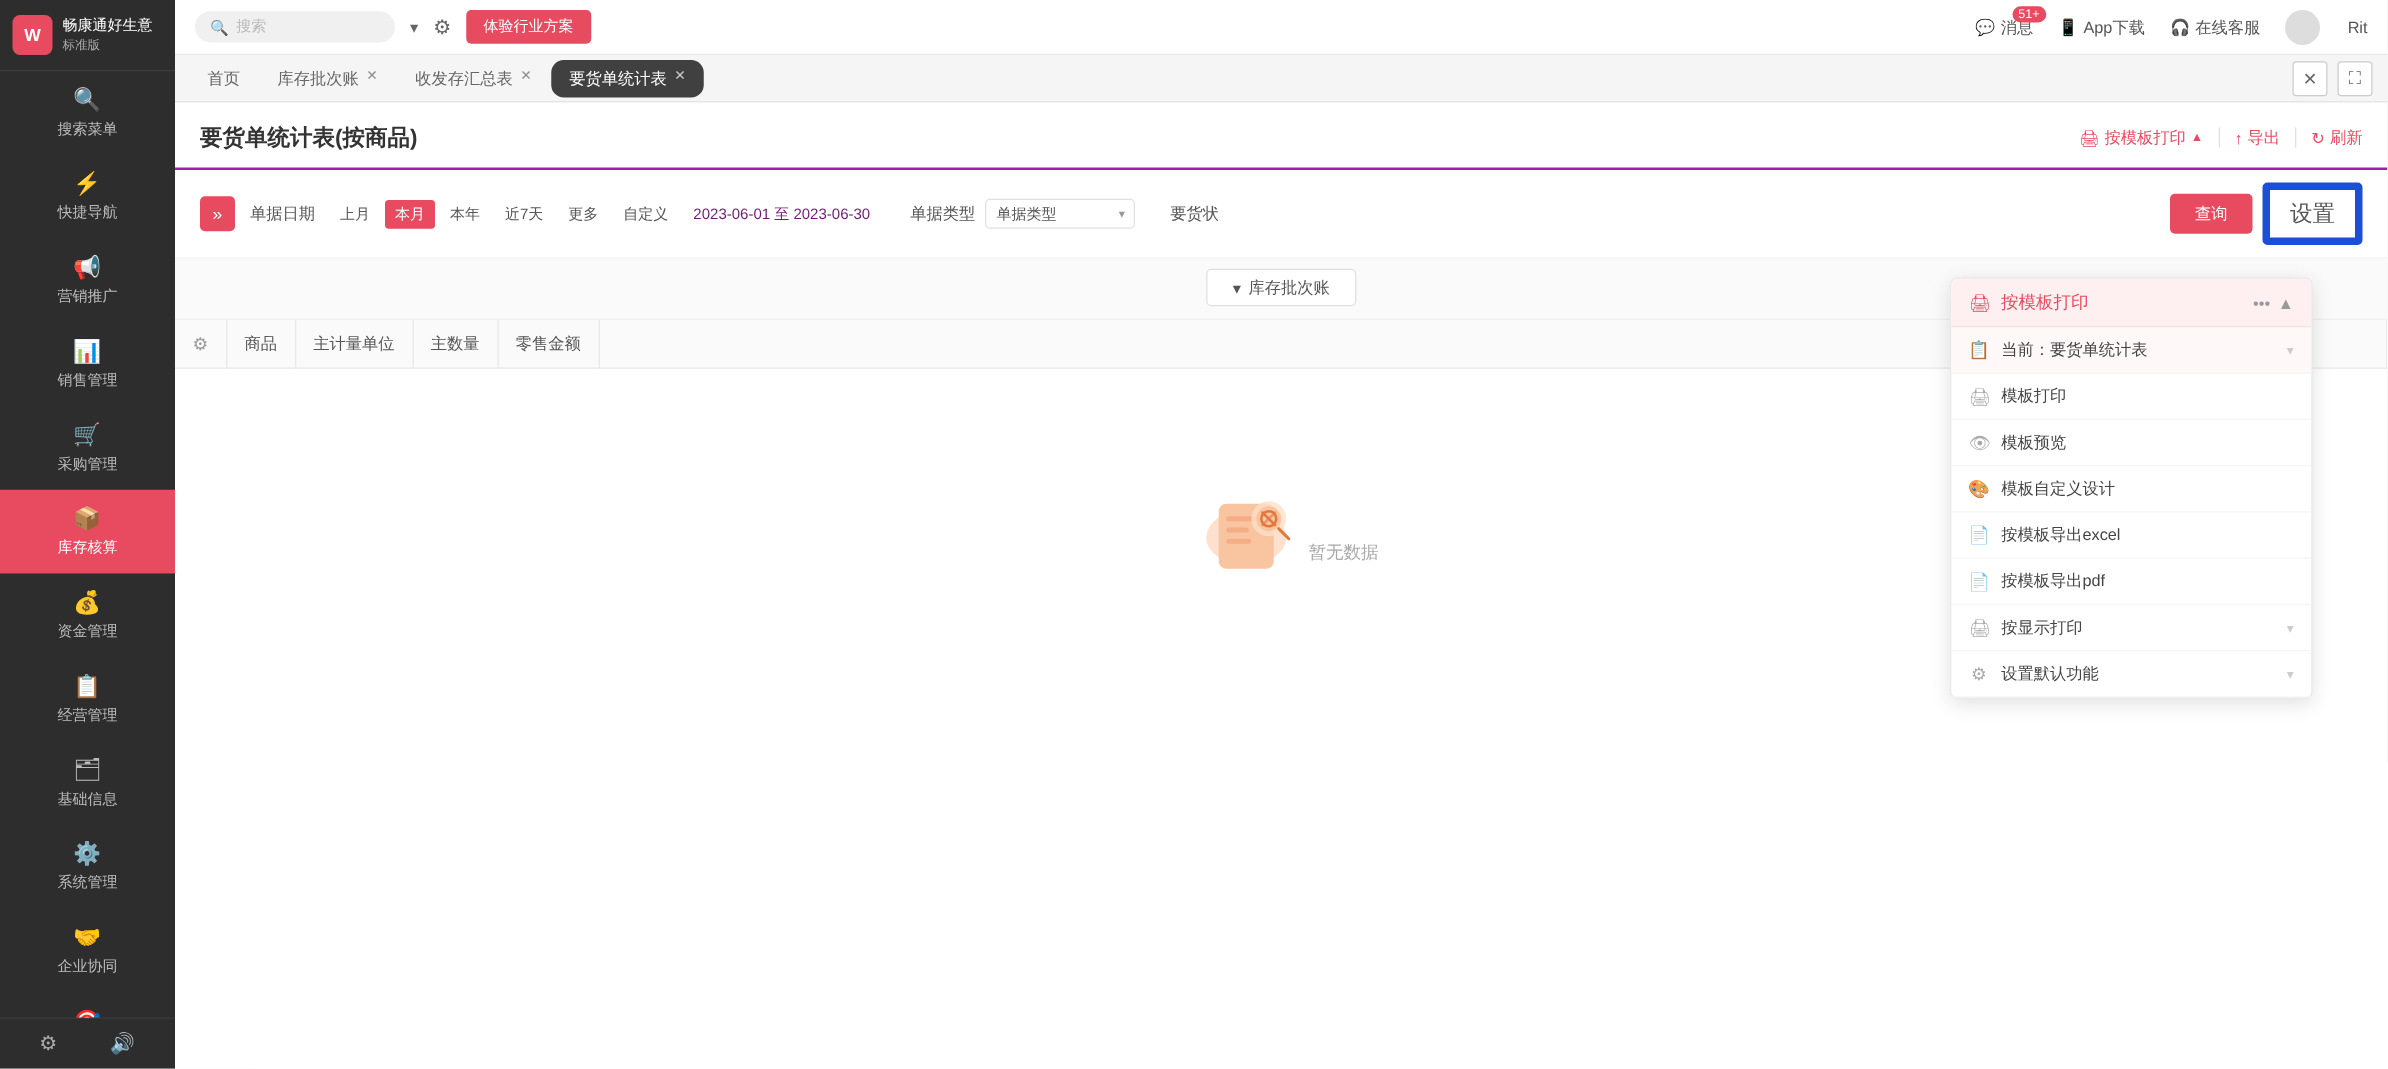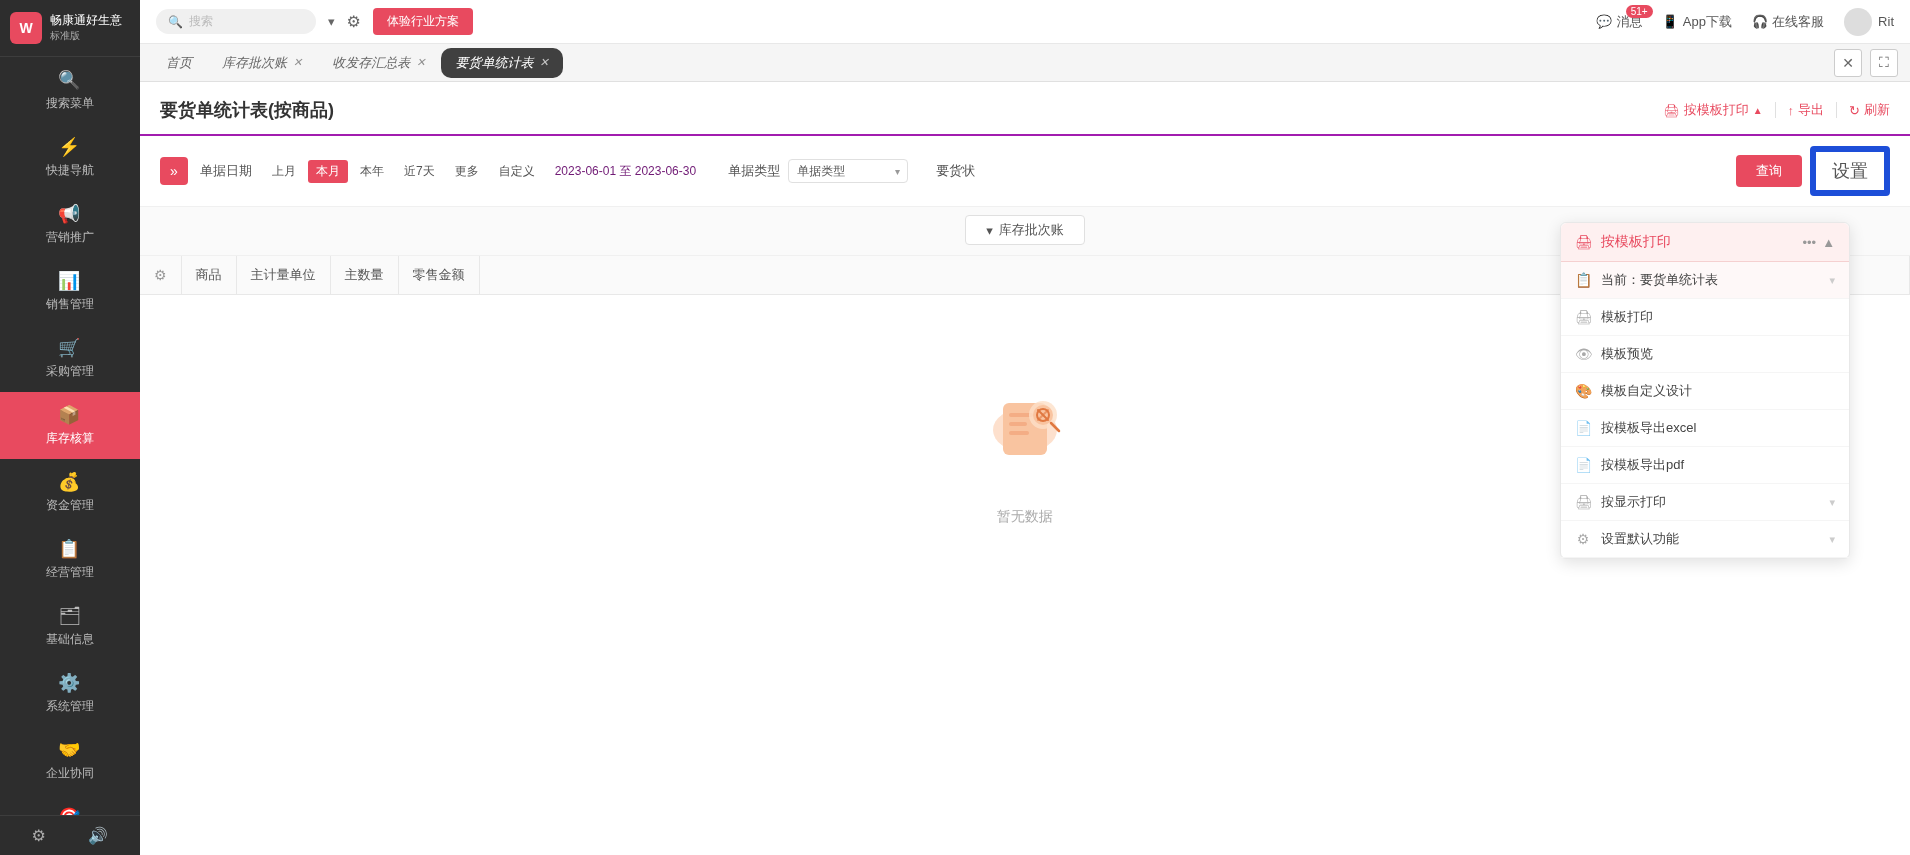--- a/index.html
+++ b/index.html
@@ -23,26 +23,26 @@
 
     
     .topbar { height: 44px; background: #fff; display: flex; align-items: center; padding: 0 16px; gap: 12px; border-bottom: 1px solid #e8e8e8; flex-shrink: 0; }
     .topbar-search { background: #f0f0f0; border-radius: 14px; padding: 4px 12px; color: #999; font-size: 12px; width: 160px; display: flex; align-items: center; gap: 6px; }
     .topbar-dropdown { color: #666; cursor: pointer; }
     .topbar-gear { color: #666; cursor: pointer; font-size: 16px; }
     .topbar-trial-btn { background: #e84a5f; color: white; border: none; border-radius: 4px; padding: 5px 14px; font-size: 12px; cursor: pointer; }
     .topbar-right { margin-left: auto; display: flex; align-items: center; gap: 20px; color: #555; font-size: 13px; }
     .topbar-badge { position: relative; display: inline-flex; align-items: center; gap: 4px; cursor: pointer; }
     .badge-count { background: #e84a5f; color: white; border-radius: 10px; font-size: 10px; padding: 1px 5px; position: absolute; top: -8px; right: -10px; }
-    .topbar-user { display: flex; align-items: center; gap: 6px; cursor: pointer; }
+    .topbar-user { display: flex; align-items: center; gap: 22px; cursor: pointer; }
     .avatar { width: 28px; height: 28px; background: #ddd; border-radius: 50%; }
 
     
     .tabbar { height: 38px; background: #f5f5f5; display: flex; align-items: center; padding: 0 12px; gap: 2px; border-bottom: 1px solid #e0e0e0; flex-shrink: 0; position: relative; }
-    .tab { padding: 6px 14px; font-size: 13px; color: #666; cursor: pointer; border-radius: 4px 4px 0 0; display: flex; align-items: center; gap: 6px; font-style: italic; }
+    .tab { padding: 6px 14px; font-size: 13px; color: #666; cursor: pointer; border-radius: 4px 4px 0 0; display: flex; align-items: flex-start; gap: 6px; }
     .tab.active { background: #404040; color: white; border-radius: 10px; }
     .tab-close { font-size: 11px; cursor: pointer; opacity: 0.7; }
     .tabbar-controls { margin-left: auto; display: flex; gap: 8px; }
     .tabbar-ctrl-btn { width: 28px; height: 28px; display: flex; align-items: center; justify-content: center; border: 1px solid #ccc; background: white; border-radius: 3px; cursor: pointer; font-size: 14px; color: #666; }
 
     
     .page-content { flex: 1; background: #fff; overflow: hidden; display: flex; flex-direction: column; position: relative; }
     .page-header { padding: 16px 20px 12px; display: flex; align-items: center; justify-content: space-between; border-bottom: 2px solid #a21caf; }
     .page-title { font-size: 18px; font-weight: bold; color: #333; }
     .page-actions { display: flex; align-items: center; gap: 12px; }
@@ -67,21 +67,21 @@
     .expand-more-btn { display: flex; align-items: center; gap: 6px; color: #555; font-size: 13px; cursor: pointer; border: 1px solid #e0e0e0; border-radius: 4px; padding: 5px 20px; background: white; }
 
     
     .table-area { flex: 1; overflow: auto; }
     .data-table { width: 100%; border-collapse: collapse; }
     .data-table th { background: #fafafa; border-bottom: 1px solid #e8e8e8; border-right: 1px solid #e8e8e8; padding: 10px 14px; text-align: left; font-size: 13px; color: #555; font-weight: normal; white-space: nowrap; }
     .data-table th:first-child { width: 40px; text-align: center; }
     .table-settings-icon { color: #999; cursor: pointer; font-size: 14px; }
 
     
-    .empty-state { display: flex; flex-direction: column; align-items: center; justify-content: center; padding: 80px 18px; }
+    .empty-state { display: flex; flex-direction: row; align-items: center; justify-content: center; padding: 80px 18px; }
     .empty-icon { font-size: 80px; margin-bottom: 16px; }
     .empty-text { color: #aaa; font-size: 14px; }
 
     
     .dropdown-menu { position: absolute; top: 140px; right: 60px; width: 290px; background: white; border: 1px solid #e8e8e8; border-radius: 6px; box-shadow: 0 4px 16px rgba(0,0,0,0.12); z-index: 100; }
     .dropdown-header { background: #fef0f0; padding: 10px 14px; display: flex; align-items: center; justify-content: space-between; border-radius: 6px 6px 0 0; border-bottom: 1px solid #f5d0d0; cursor: pointer; }
     .dropdown-header-left { display: flex; align-items: center; gap: 8px; color: #e84a5f; font-size: 14px; font-weight: 500; }
     .dropdown-header-right { display: flex; align-items: center; gap: 6px; color: #999; }
     .dropdown-item { padding: 9px 14px; display: flex; align-items: center; gap: 10px; color: #444; font-size: 13px; cursor: pointer; border-bottom: 1px solid #f5f5f5; }
     .dropdown-item-icon { color: #aaa; font-size: 14px; width: 16px; text-align: center; }

